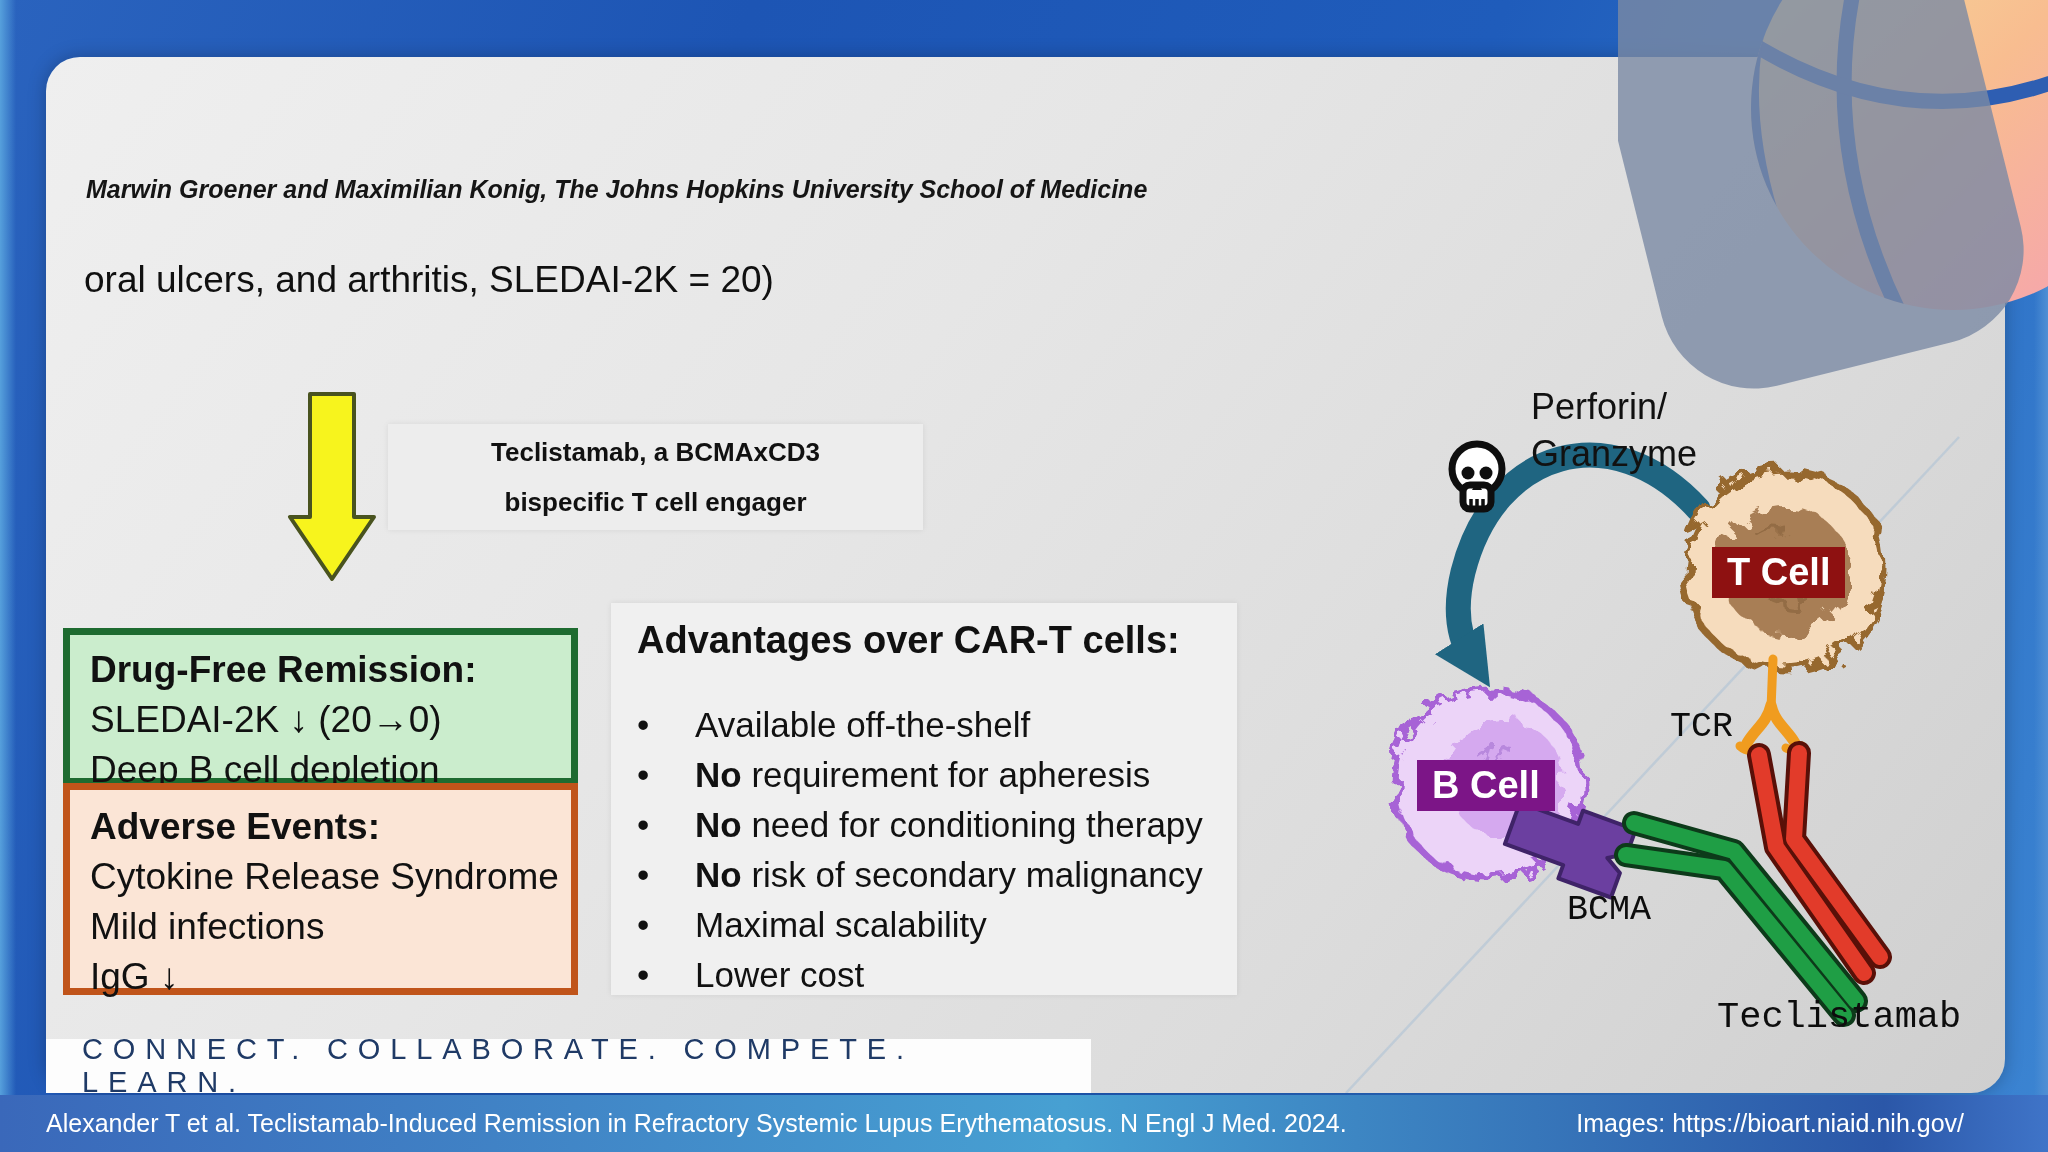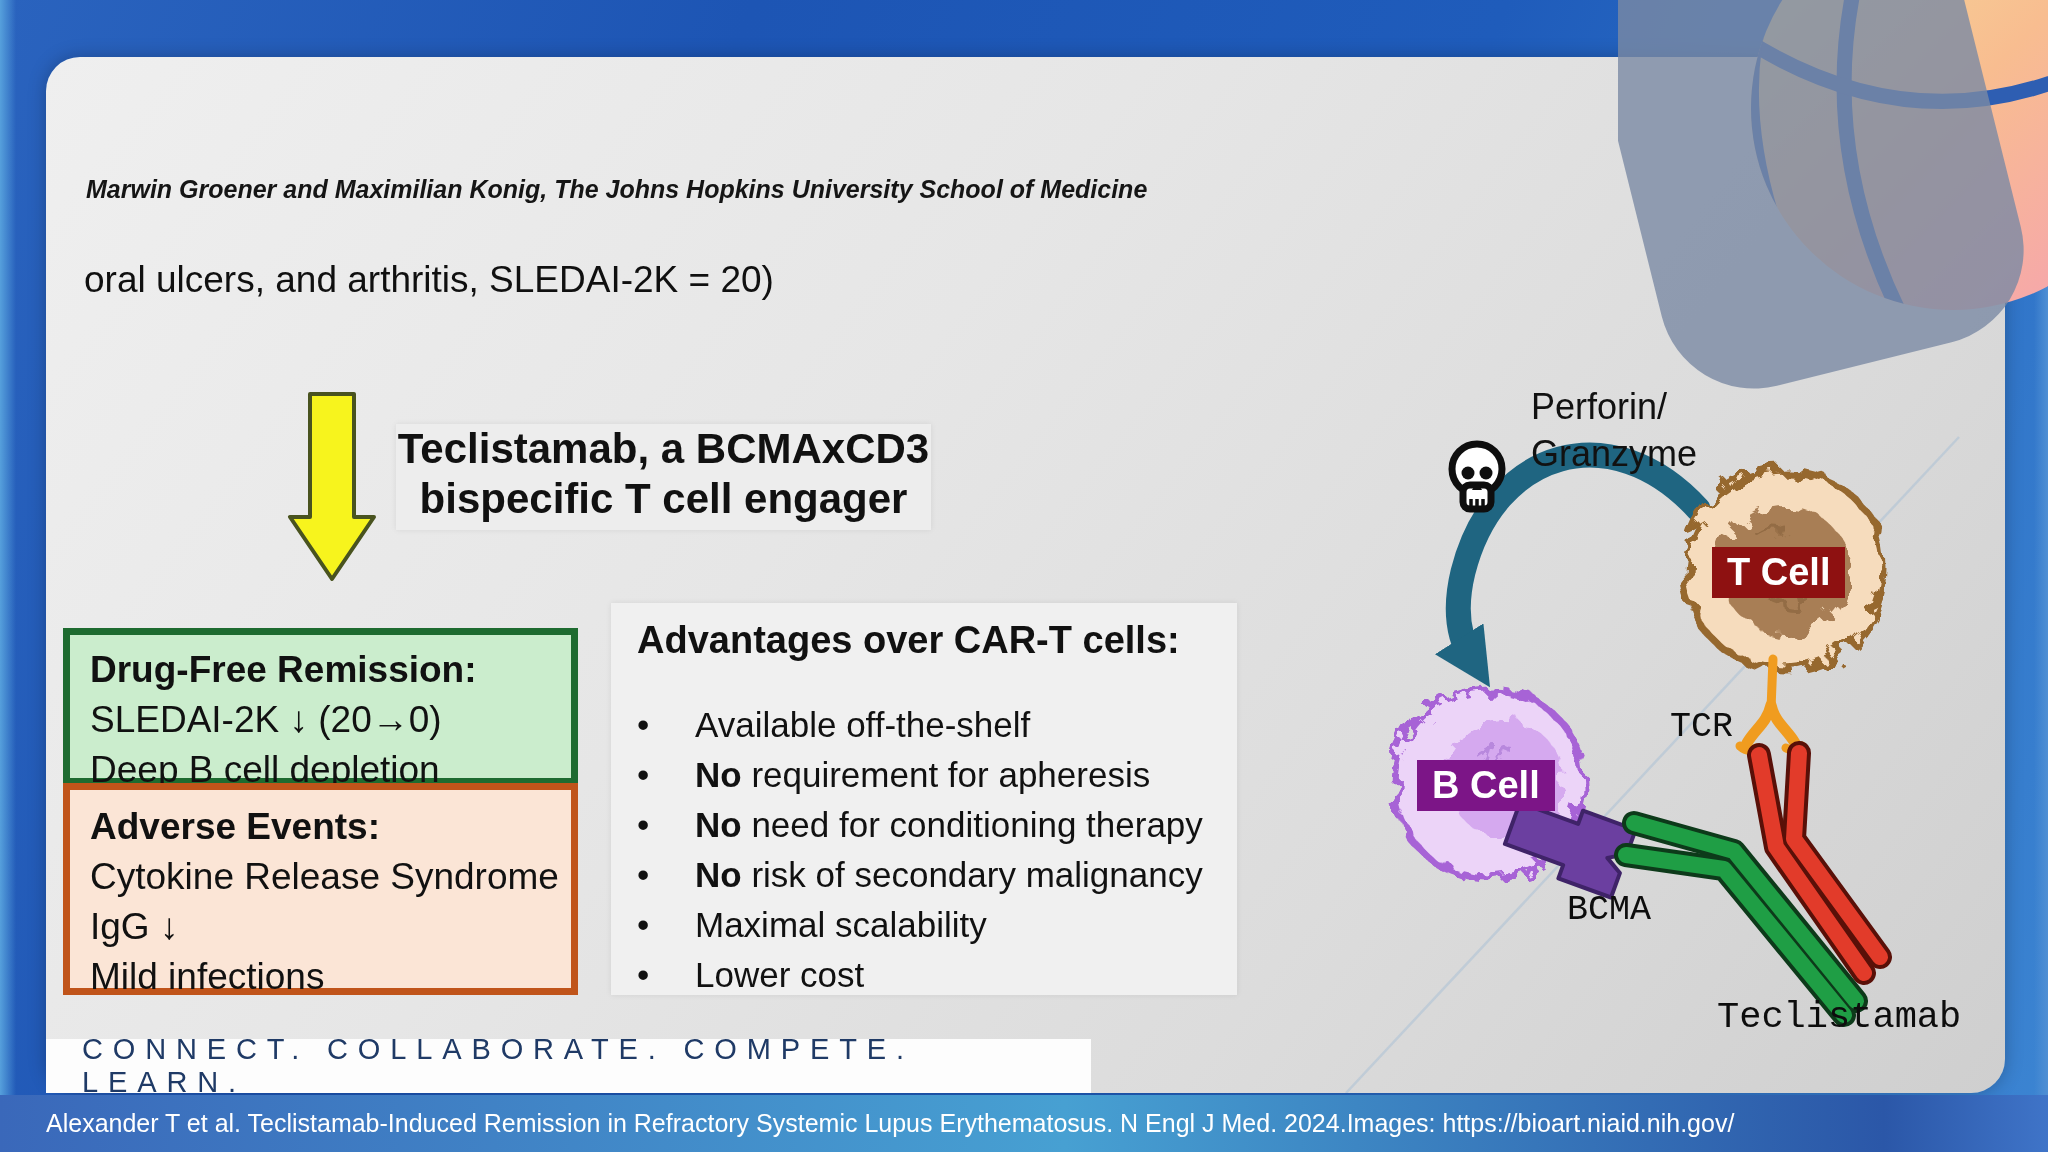--- a/index.html
+++ b/index.html
@@ -15,23 +15,23 @@
   .slide{
     left:46px;top:57px;width:1959px;height:1036px;border-radius:34px;
     background:linear-gradient(128deg,#efefef 0%,#e6e6e6 40%,#dcdcdc 70%,#cfcfcf 100%);
     box-shadow:0 0 18px rgba(0,0,0,.25);
   }
   .title{left:38px;top:14px;font-size:78px;font-weight:700;letter-spacing:-2px;color:#0c0c0c;}
   .authors{left:40px;top:118px;font-size:25px;font-style:italic;font-weight:700;color:#151515;}
   .case-text{left:38px;top:198px;font-size:37px;line-height:49px;color:#101010;}
   
   .treatment-box{
-    left:350px;top:367px;width:535px;height:106px;background:#ededed;
-    display:flex;flex-direction:column;align-items:center;
-    font-size:42px;font-weight:700;line-height:50px;box-shadow:0 0 6px rgba(0,0,0,.08);
+    left:342px;top:367px;width:535px;height:106px;background:#ededed;
+    display:flex;flex-direction:column;justify-content:center;align-items:center;
+    font-size:26px;font-weight:700;line-height:50px;box-shadow:0 0 6px rgba(0,0,0,.08);
   }
   .remission-box{
     left:17px;top:543px;width:515px;height:157px;background:#cbedcd;border:7px solid #1e6b30;
     box-sizing:border-box;padding:10px 0 0 20px;font-size:37px;line-height:50px;margin-top:28px;
   }
   .adverse-box{
     left:17px;top:726px;width:515px;height:212px;background:#fbe5d6;border:7px solid #c0541a;
     box-sizing:border-box;padding:12px 12px 0 20px;font-size:37px;line-height:50px;
   }
   .box-title{font-weight:700;}
@@ -55,21 +55,21 @@
   .bcell-tag{left:1371px;top:703px;background:#7c1587;}
   .banner{
     left:0;top:982px;width:1045px;height:54px;background:#fdfdfd;
     display:flex;align-items:center;padding-left:36px;box-sizing:border-box;
     font-size:29px;letter-spacing:.34em;color:#1f3a66;font-weight:400;
   }
   
   .footer-bar{
     left:0;bottom:0;width:2048px;height:57px;
     background:linear-gradient(90deg,#3a68ba 0%,#47a0d2 52%,#2b57a8 92%,#3f74c8 100%);
-    display:flex;align-items:center;justify-content:flex-start;
+    display:flex;align-items:center;justify-content:space-between;
     padding:0 84px 0 46px;box-sizing:border-box;color:#fff;font-size:25px;
   }
   .diagram-svg{left:0;top:0;width:1959px;height:1036px;}
   .ball-svg{right:0;top:0;width:430px;height:440px;z-index:5;pointer-events:none;}
 </style>
 </head>
 <body>
 
 <div class="abs edge-left"></div>
 <div class="abs edge-right"></div>
@@ -156,22 +156,22 @@
 
   <div class="abs remission-box">
     <div class="box-title">Drug-Free Remission:</div>
     <div>SLEDAI-2K ↓ (20→0)</div>
     <div>Deep B cell depletion</div>
   </div>
 
   <div class="abs adverse-box">
     <div class="box-title">Adverse Events:</div>
     <div>Cytokine Release Syndrome</div>
+    <div>Mild infections</div>
     <div>IgG ↓</div>
-    <div>Mild infections</div>
   </div>
 
   <div class="abs advantages-box">
     <div class="advantages-title">Advantages over CAR-T cells:</div>
     <div class="bullet-list">
       <div class="bullet-row">
         <span class="bullet-dot">•</span>
         <span><span class="bold"></span><span>Available off-the-shelf</span></span>
       </div>
       <div class="bullet-row">

